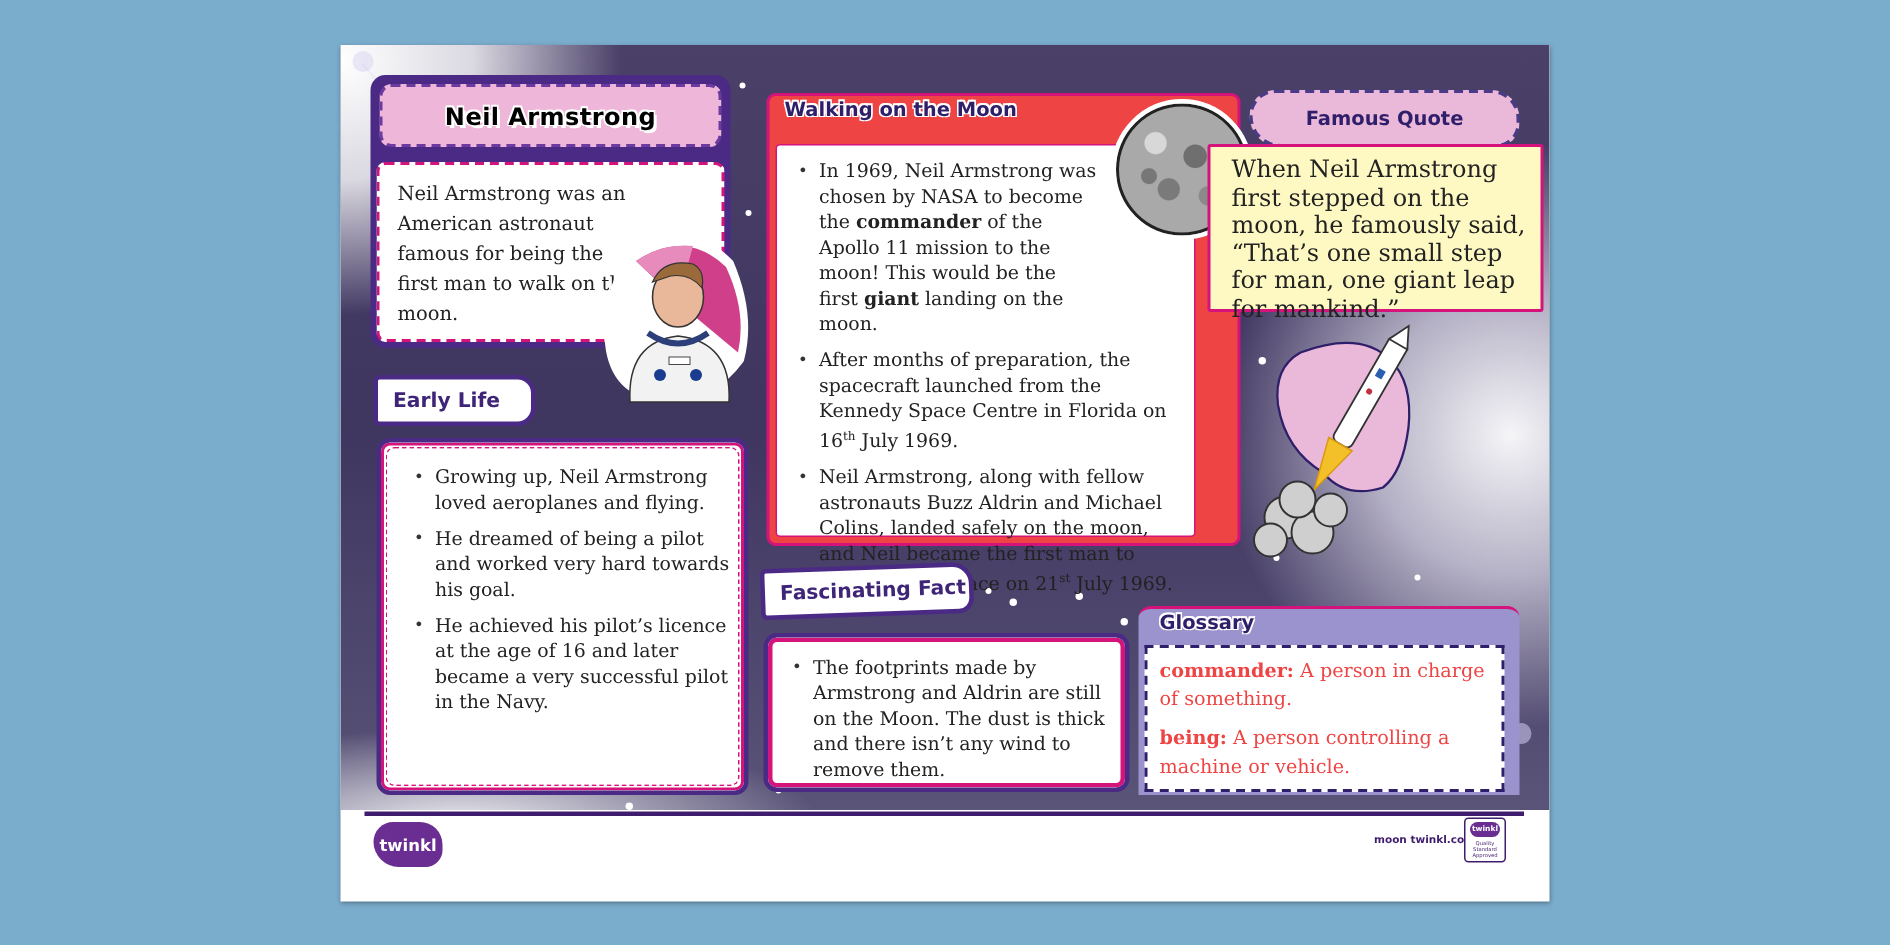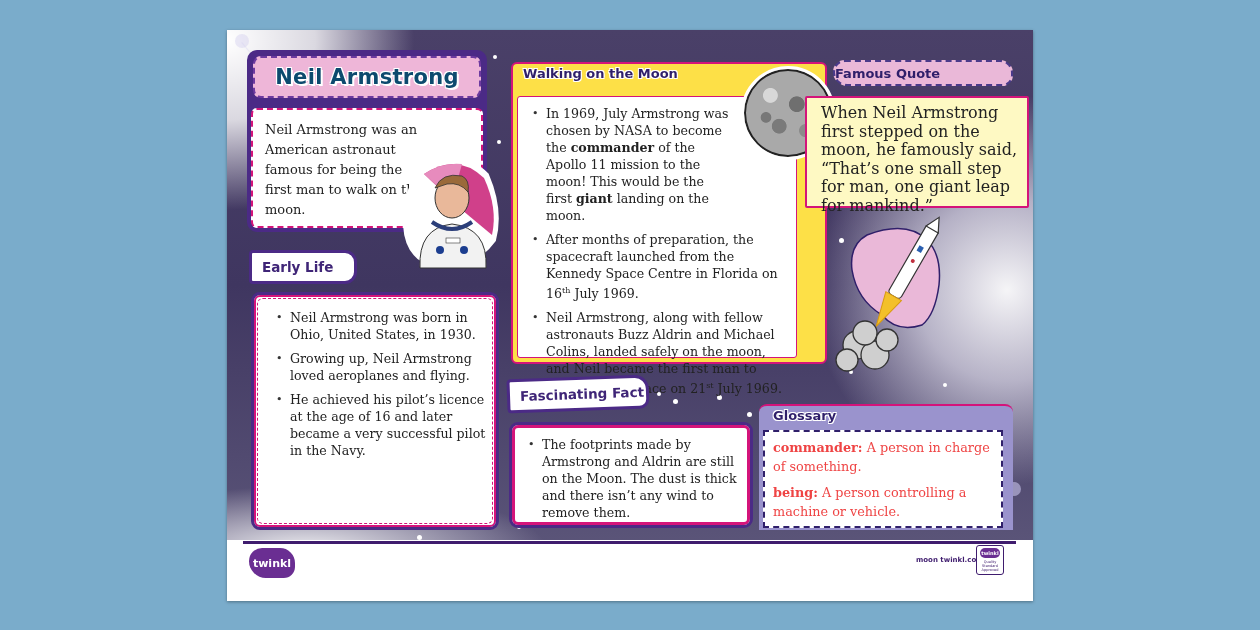--- a/index.html
+++ b/index.html
@@ -32,22 +32,22 @@
     position:absolute; left:20px; top:20px; width:240px; height:182px;
     background:#4b2a86; border-radius:10px;
   }
   .title-pill {
     position:absolute; left:6px; top:6px; width:228px; height:42px;
     background:#eeb6d8; border-radius:8px; border:2px dashed #6d3aa0;
     box-sizing:border-box;
     display:flex; align-items:center; justify-content:center;
   }
   .title-text {
-    font-family:"DejaVu Sans", sans-serif; font-weight:bold; font-size:21px;
-    color:#0c4a6e; text-shadow: 2px 2px 0 #fff, -1px -1px 0 #fff, 1px -1px 0 #fff, -1px 1px 0 #fff;
+    font-family:"DejaVu Sans", sans-serif; font-weight:bold; font-size:16px;
+    color:#000000; text-shadow: 2px 2px 0 #fff, -1px -1px 0 #fff, 1px -1px 0 #fff, -1px 1px 0 #fff;
     letter-spacing:0.3px;
   }
   .intro-box {
     position:absolute; left:4px; top:58px; width:232px; height:120px;
     background:#fff; border-radius:6px; border:2px dashed #d4147a; box-sizing:border-box;
   }
   .intro-text {
     position:absolute; left:12px; top:10px; width:160px;
     font-family:"DejaVu Serif", serif; font-size:13px; line-height:20px; color:#222;
   }
@@ -77,21 +77,21 @@
     font-family:"DejaVu Serif", serif; font-size:12.6px; line-height:17px; color:#222;
   }
   ul.bullets li::before {
     content:"•"; position:absolute; left:4px; top:0; color:#333; font-size:11px;
   }
   b.term { font-weight:bold; }
 
   
   .walk-frame {
     position:absolute; left:284px; top:32px; width:316px; height:302px;
-    background:#fde047; border-radius:6px;
+    background:#ef4444; border-radius:6px;
     border:2px solid #d4147a; box-sizing:border-box;
   }
   .walk-label {
     position:absolute; left:10px; top:2px; font-weight:bold; font-size:13px;
     color:#2f1f6a; text-shadow: 1px 1px 0 #fff, -1px -1px 0 #fff, 1px -1px 0 #fff, -1px 1px 0 #fff;
   }
   .walk-box {
     position:absolute; left:4px; top:32px; width:280px; height:262px;
     background:#fff; border-radius:3px; border:1px solid #d4147a;
     padding:8px 10px 6px 10px; box-sizing:border-box;
@@ -103,23 +103,23 @@
       radial-gradient(circle at 60% 40%, #6f6f6f 0 10%, transparent 11%),
       radial-gradient(circle at 40% 65%, #7a7a7a 0 9%, transparent 10%),
       radial-gradient(circle at 70% 70%, #8a8a8a 0 7%, transparent 8%),
       radial-gradient(circle at 25% 55%, #777 0 6%, transparent 7%),
       #a9a9a9;
     border:3px solid #ffffff; box-shadow:0 0 0 2px #222 inset;
   }
 
   
   .quote-cloud {
-    position:absolute; left:606px; top:30px; width:180px; height:26px;
+    position:absolute; left:606px; top:30px; width:180px; height:38px;
     background:#eab8d8; border:2px dashed #4a3a8a; border-radius:20px 22px 18px 24px;
-    box-sizing:border-box; display:flex; align-items:center; 
+    box-sizing:border-box; display:flex; align-items:center; justify-content:center;
   }
   .quote-label { font-weight:bold; font-size:13px; color:#2f1f6a; }
   .quote-box {
     position:absolute; left:578px; top:66px; width:224px; height:112px;
     background:#fef9c3; border:2px solid #d4147a; box-sizing:border-box; border-radius:2px;
     padding:6px 8px 4px 14px;
     font-family:"DejaVu Serif", serif; font-size:16px; line-height:18.5px; color:#222;
   }
 
   
@@ -218,32 +218,32 @@
     <circle cx="38" cy="100" r="4" fill="#1b3d8f"></circle>
     <circle cx="62" cy="100" r="4" fill="#1b3d8f"></circle>
     <rect x="44" y="88" width="14" height="5" fill="#fff" stroke="#333" stroke-width="0.6"></rect>
   </svg>
 
   <div class="tab" style="left:22px;top:220px;width:108px;height:34px;border-radius:4px 12px 12px 4px;">
     <span>Early Life</span>
   </div>
   <div class="card dashed-in" style="left:24px;top:262px;width:248px;height:238px;">
     <ul class="bullets" style="position:absolute;left:18px;top:14px;width:216px;">
-      <li>Neil Armstrong was born in Ohio, United States, in 1930.</li>
       <li>Growing up, Neil Armstrong loved aeroplanes and flying.</li>
+      <li>He dreamed of being a pilot and worked very hard towards his goal.</li>
       <li>He achieved his pilot’s licence at the age of 16 and later became a very successful pilot in the Navy.</li>
     </ul>
   </div>
 
   <div class="walk-frame">
     <span class="walk-label">Walking on the Moon</span>
     <div class="walk-box">
       <ul class="bullets">
         <li style="padding-right:54px;">
-          <span>In 1969, July Armstrong was chosen by NASA to become the </span><b class="term">commander</b><span> of the Apollo 11 mission to the moon! This would be the first </span><b class="term">giant</b><span> landing on the moon.</span>
+          <span>In 1969, Neil Armstrong was chosen by NASA to become the </span><b class="term">commander</b><span> of the Apollo 11 mission to the moon! This would be the first </span><b class="term">giant</b><span> landing on the moon.</span>
         </li>
         <li>
           <span>After months of preparation, the spacecraft launched from the Kennedy Space Centre in Florida on 16</span><sup style="font-size:8px;">th</sup><span> July 1969.</span>
         </li>
         <li>
           <span>Neil Armstrong, along with fellow astronauts Buzz Aldrin and Michael Colins, landed safely on the moon, and Neil became the first man to walk on its surface on 21</span><sup style="font-size:8px;">st</sup><span> July 1969.</span>
         </li>
       </ul>
     </div>
   </div>

